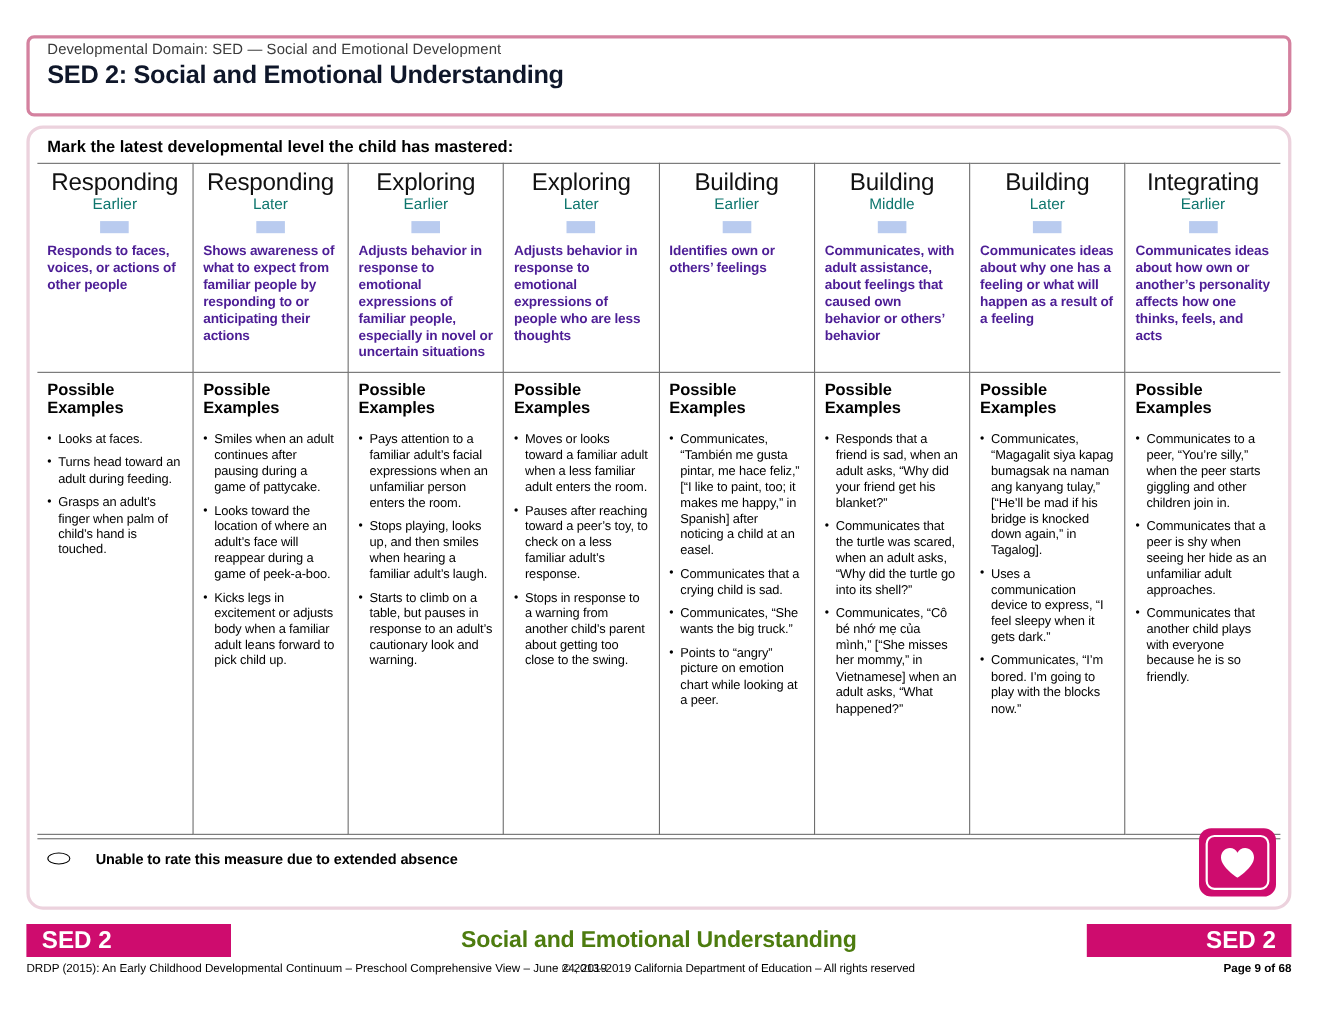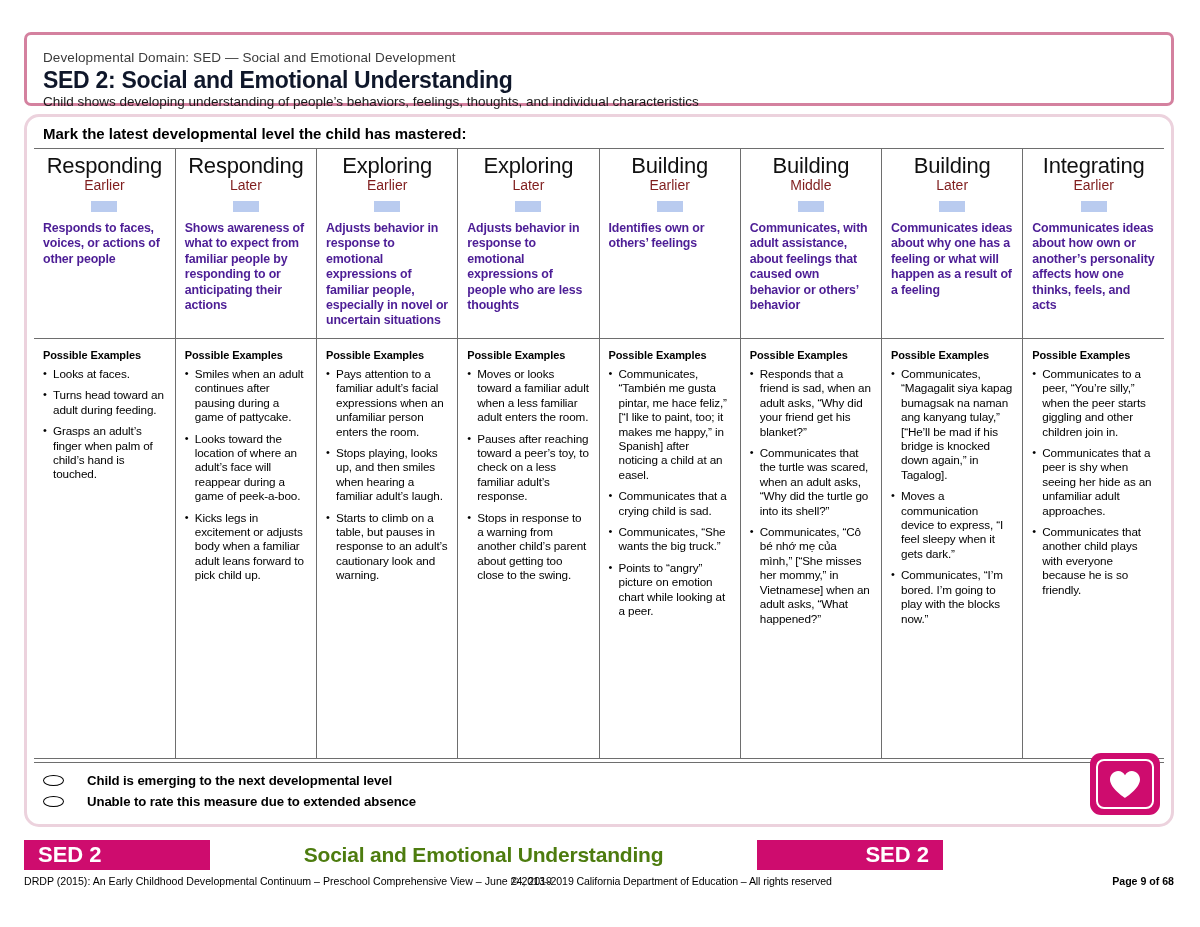--- a/index.html
+++ b/index.html
@@ -23,21 +23,21 @@
   }
 
   
   .title-box {
     position: absolute;
     left: 24px; top: 32px;
     width: 1150px; height: 74px;
     border: 3px solid #d4819f;
     border-radius: 7px;
     background: #fff;
-    padding: 13px 0 0 16px;
+    padding: 0 0 0 16px;
   }
   .domain-line {
     font-size: 13.5px;
     color: #3b3b3b;
     letter-spacing: 0.1px;
     line-height: 17px;
     margin-top: 1px;
   }
   .measure-title {
     font-size: 23px;
@@ -104,41 +104,41 @@
     text-align: center;
     font-size: 22px;
     line-height: 21px;
     letter-spacing: -0.2px;
     color: #111;
   }
   .lvl-sub {
     text-align: center;
     font-size: 14px;
     line-height: 18px;
-    color: #7f1d1d;
+    color: #0f766e;
     margin-top: 0px;
   }
   .lvl-check {
     width: 26px; height: 11px;
     margin: 7px auto 9px auto;
     background: #b9cbef;
   }
   .lvl-desc {
     font-size: 12.4px;
     font-weight: bold;
     line-height: 15.4px;
     letter-spacing: -0.15px;
     color: #4c1d95;
   }
 
   .ex-title {
-    font-size: 11px;
+    font-size: 15px;
     font-weight: bold;
     line-height: 16px;
-    margin-bottom: 4px;
+    margin-bottom: 14px;
     letter-spacing: -0.1px;
   }
   ul.ex-list {
     list-style: none;
     margin: 0; padding: 0;
   }
   ul.ex-list li {
     font-size: 11.7px;
     line-height: 14.4px;
     letter-spacing: -0.12px;
@@ -204,21 +204,21 @@
     display: flex;
     align-items: center;
     justify-content: center;
   }
   .heart-logo svg { display: block; }
 
   
   .footer-bar {
     position: absolute;
     left: 24px; top: 840px;
-    width: 919px; height: 30px;
+    width: 1150px; height: 30px;
   }
   .tag-left, .tag-right {
     position: absolute;
     top: 0;
     height: 30px;
     background: #ce0c6e;
     color: #fff;
     font-size: 22px;
     font-weight: bold;
     display: flex;
@@ -251,21 +251,20 @@
   .colo-page { position: absolute; right: 0; top: 0; font-weight: bold; }
 </style>
 </head>
 <body>
 
 <div class="page">
 
   <div class="title-box">
     <div class="domain-line">Developmental Domain: SED — Social and Emotional Development</div>
     <div class="measure-title">SED 2: Social and Emotional Understanding</div>
-    <div class="measure-desc">Child shows developing understanding of people’s behaviors, feelings, thoughts, and individual characteristics</div>
   </div>
 
   <div class="main-box">
     <div class="mark-instruction">Mark the latest developmental level the child has mastered:</div>
 
     <table class="levels-table">
       <tbody>
           <tr class="head-row" id="head-row">
             <td style="width: 12.5%;">
               <div class="lvl-name">Responding</div>
@@ -363,43 +362,39 @@
               <ul class="ex-list">
                 <li>Responds that a friend is sad, when an adult asks, “Why did your friend get his blanket?”</li>
                 <li>Communicates that the turtle was scared, when an adult asks, “Why did the turtle go into its shell?”</li>
                 <li>Communicates, “Cô bé nhớ mẹ của mình,” [“She misses her mommy,” in Vietnamese] when an adult asks, “What happened?”</li>
               </ul>
             </td>
             <td style="width: 12.5%;">
               <div class="ex-title">Possible Examples</div>
               <ul class="ex-list">
                 <li>Communicates, “Magagalit siya kapag bumagsak na naman ang kanyang tulay,” [“He’ll be mad if his bridge is knocked down again,” in Tagalog].</li>
-                <li>Moves a communication device to express, “I feel sleepy when it gets dark.”</li>
+                <li>Uses a communication device to express, “I feel sleepy when it gets dark.”</li>
                 <li>Communicates, “I’m bored. I’m going to play with the blocks now.”</li>
               </ul>
             </td>
             <td style="width: 12.5%;">
               <div class="ex-title">Possible Examples</div>
               <ul class="ex-list">
                 <li>Communicates to a peer, “You’re silly,” when the peer starts giggling and other children join in.</li>
                 <li>Communicates that a peer is shy when seeing her hide as an unfamiliar adult approaches.</li>
                 <li>Communicates that another child plays with everyone because he is so friendly.</li>
               </ul>
             </td>
           </tr>
     </tbody>
       </table>
 
     <div class="rate-sep"></div>
 
     <div class="rate-options">
-      <div class="rate-row">
-        <span class="oval"></span>
-        <span class="rate-label">Child is emerging to the next developmental level</span>
-      </div>
       <div class="rate-row">
         <span class="oval"></span>
         <span class="rate-label">Unable to rate this measure due to extended absence</span>
       </div>
     </div>
 
     <div class="heart-logo">
       <div class="heart-inner">
         <svg width="32" height="29" viewBox="0 0 32 29">
           <path d="M16 28 C16 28 1 18.5 1 9.6 C1 4.6 4.8 1 9.1 1 C12.1 1 14.7 2.8 16 5.3 C17.3 2.8 19.9 1 22.9 1 C27.2 1 31 4.6 31 9.6 C31 18.5 16 28 16 28 Z" fill="#ffffff"></path>

